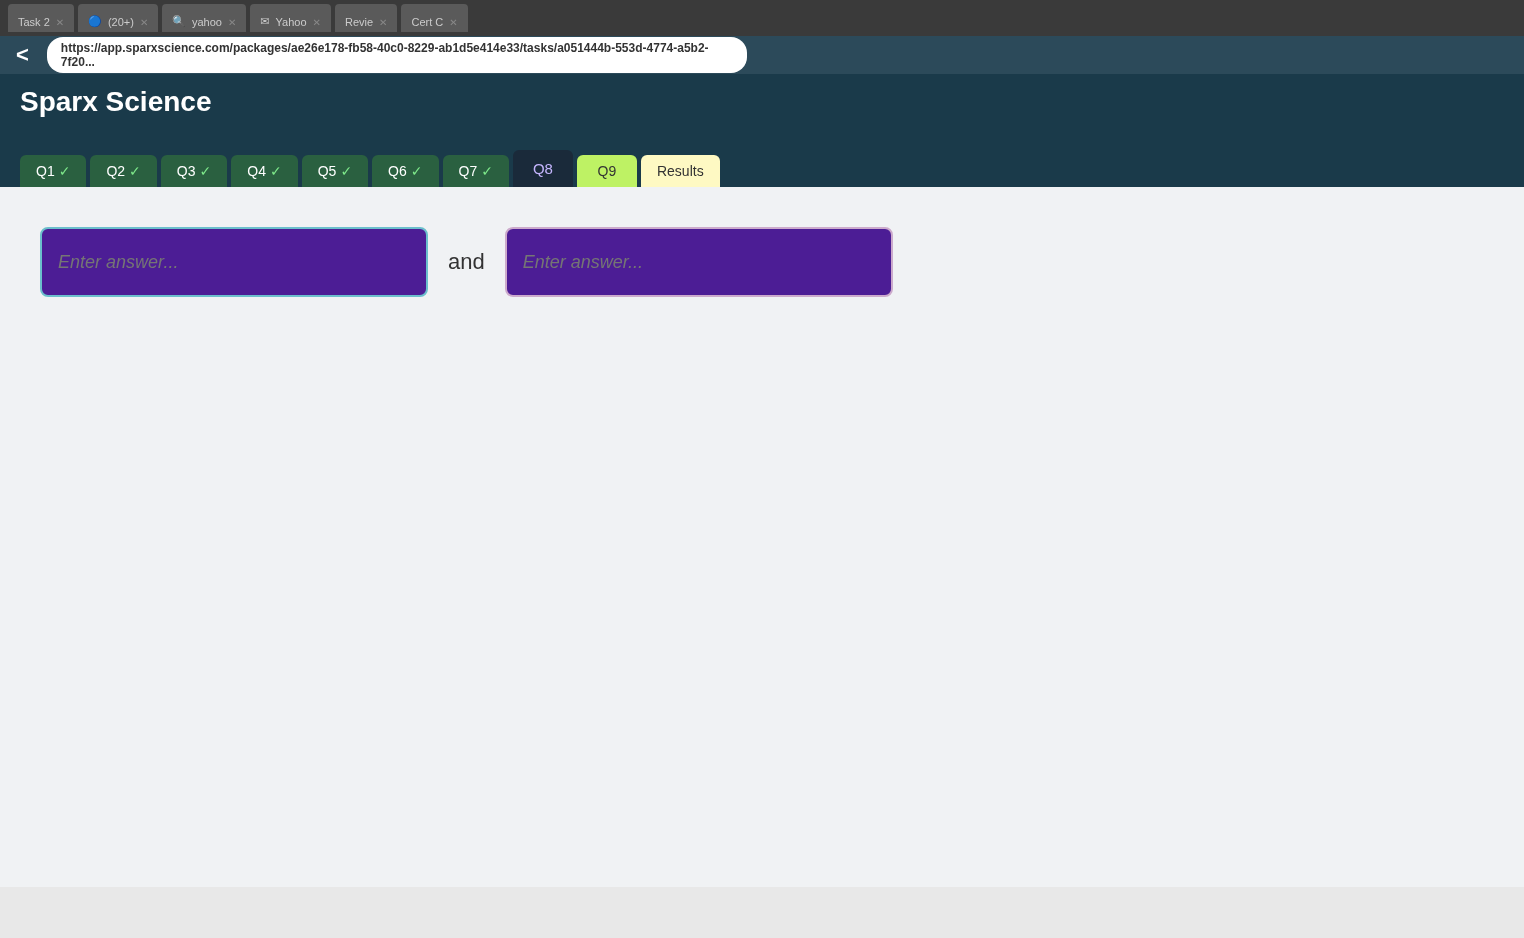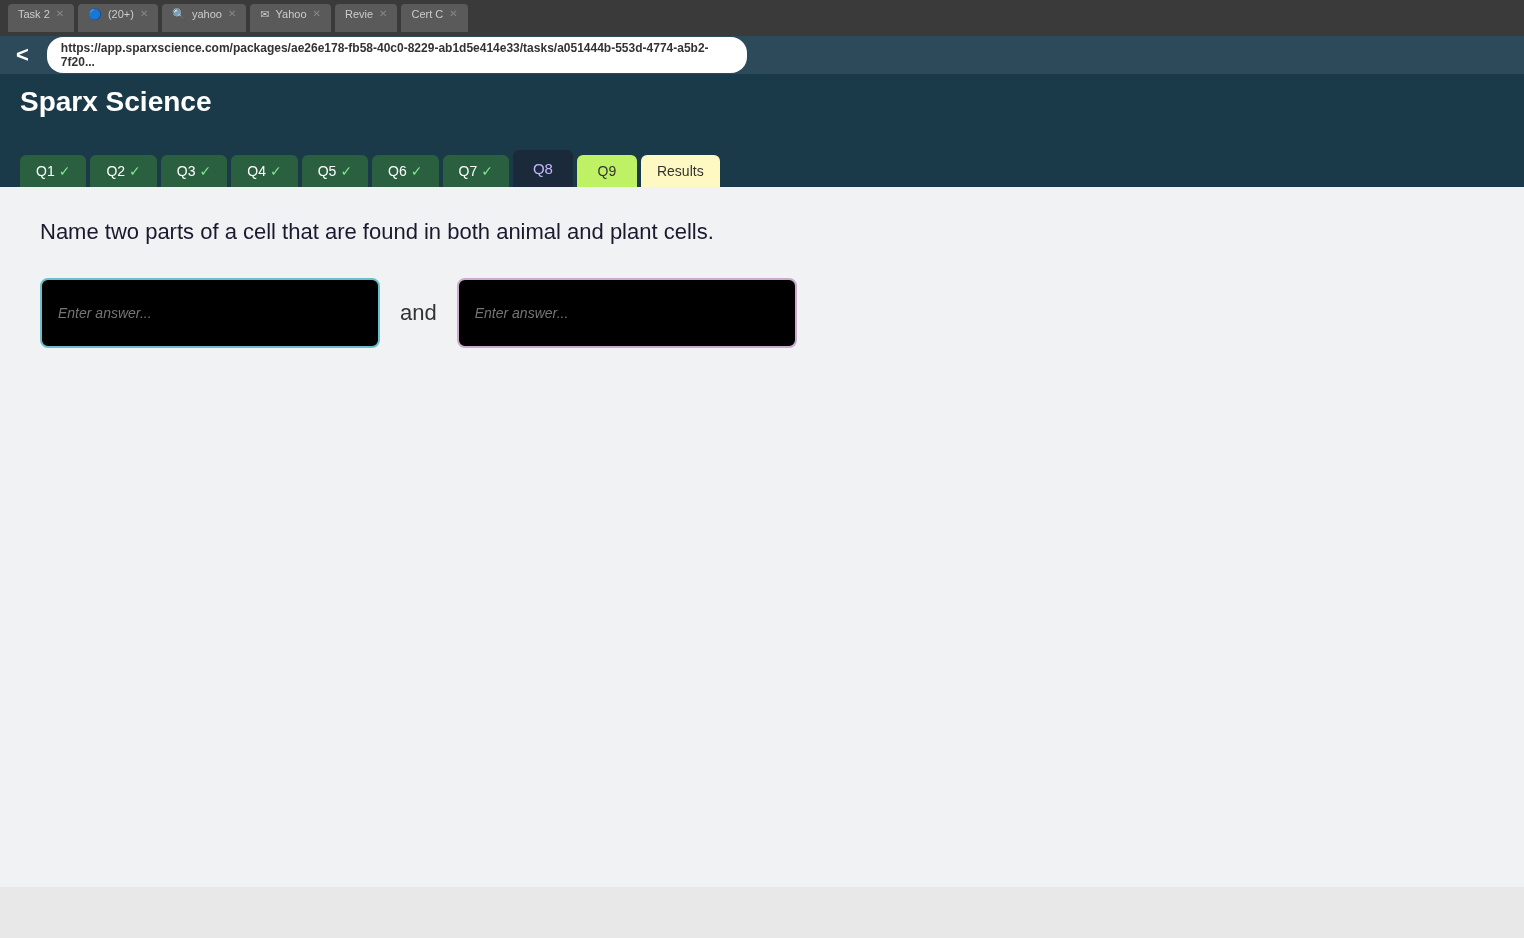--- a/index.html
+++ b/index.html
@@ -22,21 +22,21 @@
       gap: 4px;
     }
 
     .tab {
       background: #5a5a5a;
       color: #ccc;
       font-size: 11px;
       padding: 4px 10px;
       border-radius: 4px 4px 0 0;
       display: flex;
-      align-items: flex-start;
+      align-items: flex-end;
       gap: 6px;
       height: 28px;
       white-space: nowrap;
     }
 
     .tab-close {
       font-size: 10px;
       color: #888;
     }
 
@@ -149,27 +149,27 @@
 
     
     .answer-row {
       display: flex;
       align-items: center;
       gap: 20px;
       margin-top: 10px;
     }
 
     .answer-input {
-      width: 340px;
+      width: 388px;
       height: 70px;
       border: 2px solid #6bbfcc;
       border-radius: 8px;
-      background: #000000;
+      background: #4c1d95;
       padding: 10px 16px;
-      font-size: 14px;
+      font-size: 18px;
       color: #888;
       font-style: italic;
       outline: none;
     }
 
     .answer-input.second {
       border-color: #ccaacc;
     }
 
     .and-text {
@@ -256,20 +256,19 @@
     <button class="q-tab inactive">
       <span>Q9</span>
     </button>
     <button class="q-tab results">
       <span>Results</span>
     </button>
   </div>
 </div>
 
 <div class="main-content">
-  <p class="question-text">Name two parts of a cell that are found in both animal and plant cells.</p>
 
   <div class="answer-row">
     <input class="answer-input" type="text" placeholder="Enter answer..." style="">
     <span class="and-text">and</span>
     <input class="answer-input second" type="text" placeholder="Enter answer..." style="">
   </div>
 </div>
 
 </body></html>

